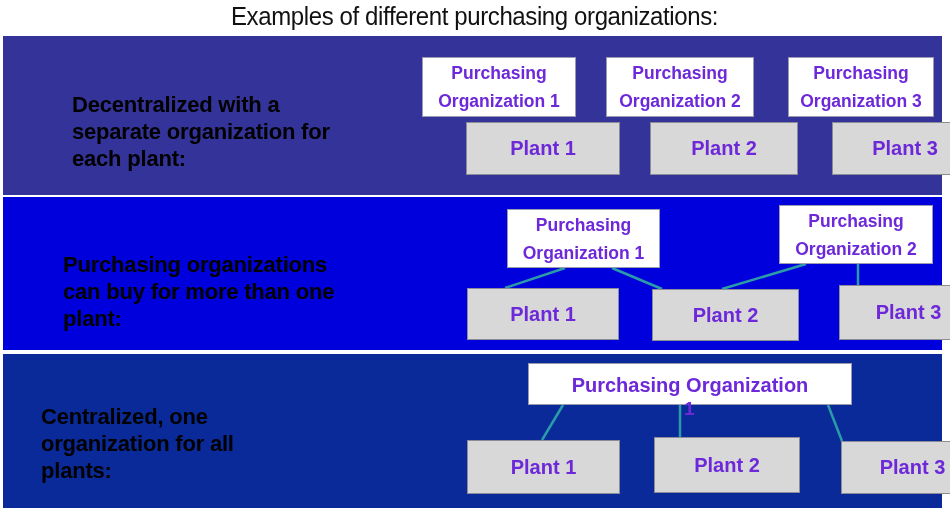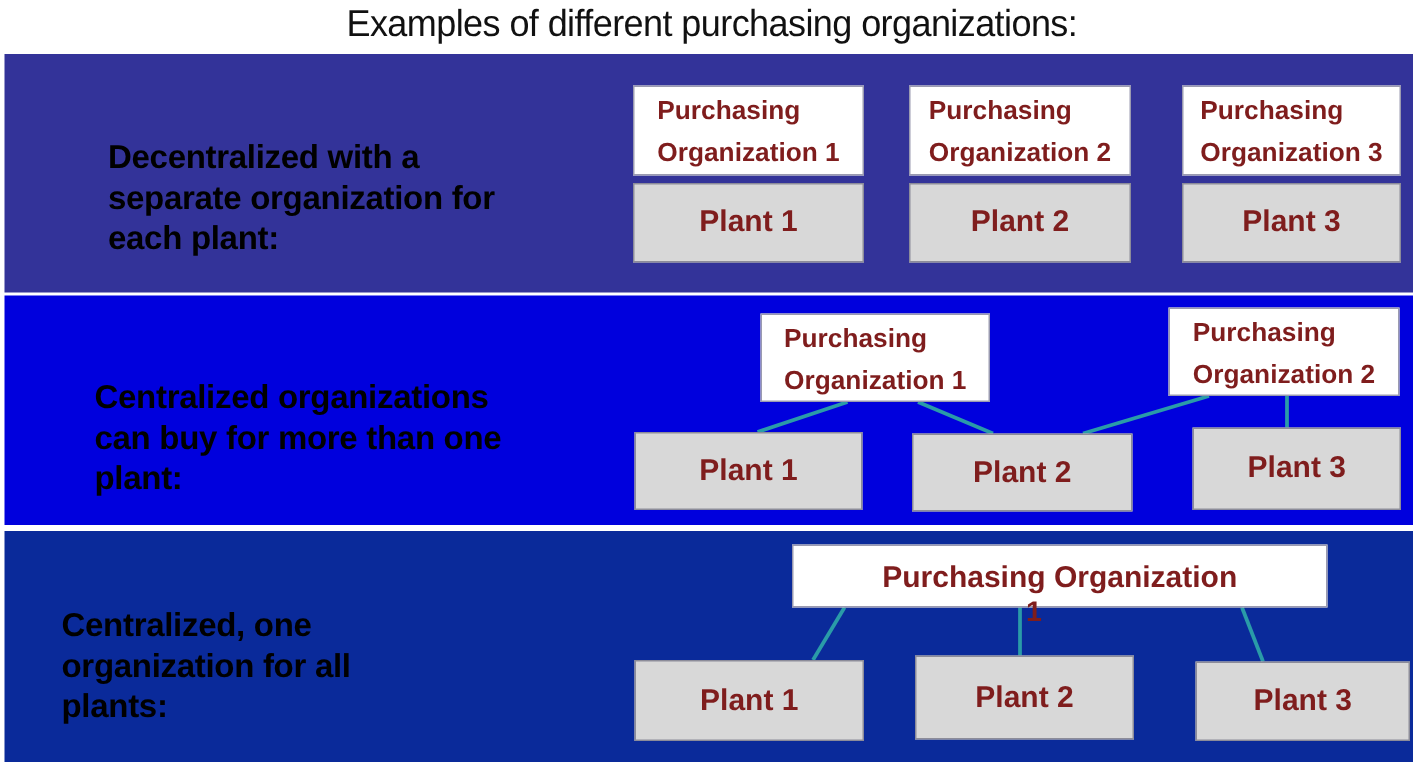--- a/index.html
+++ b/index.html
@@ -15,24 +15,24 @@
   .band { position: absolute; left: 3px; width: 939px; }
   .band1 { top: 36px; height: 159px; background: #333399; }
   .band2 { top: 197px; height: 153px; background: #0000dd; }
   .band3 { top: 354px; height: 154px; background: #0a2a9a; }
   .label {
     position: absolute; color: #000000; font-weight: bold; font-size: 22px; line-height: 27px;
     white-space: pre-line; letter-spacing: -0.2px;
   }
   .box {
     position: absolute; box-sizing: border-box; display: flex; align-items: center; justify-content: center;
-    text-align: left; font-weight: bold; color: #7f1d1d;
+    text-align: center; font-weight: bold; color: #6d28d9;
   }
   .org { background: #ffffff; border: 1px solid #9a9ab0; font-size: 17.5px; line-height: 28px; white-space: pre-line; }
-  .plant { background: #d8d8d8; border: 1px solid #8c8c99; font-size: 20px; }
+  .plant { background: #d8d8d8; border: 1px solid #8c8c99; font-size: 20px; margin-left: 44px; }
   .orgwide { background: #ffffff; border: 1px solid #9a9ab0; font-size: 20px; font-weight: bold; align-items: flex-start; padding-top: 10px; overflow: visible; }
   .orgwide span.num { position: absolute; left: 155px; top: 34px; font-size: 19px; }
   svg.lines { position: absolute; left: 0; top: 0; width: 950px; height: 517px; pointer-events: none; }
 </style>
 </head>
 <body>
 
 <div class="title">Examples of different purchasing organizations:</div>
 
 <div class="band band1"></div>
@@ -43,21 +43,21 @@
 Organization 1</div>
 <div class="box org" style="left:606px; top:57px; width:148px; height:60px;">Purchasing
 Organization 2</div>
 <div class="box org" style="left:788px; top:57px; width:146px; height:60px;">Purchasing
 Organization 3</div>
 <div class="box plant" style="left:422px; top:122px; width:154px; height:53px;">Plant 1</div>
 <div class="box plant" style="left:606px; top:122px; width:148px; height:53px;">Plant 2</div>
 <div class="box plant" style="left:788px; top:122px; width:146px; height:53px;">Plant 3</div>
 
 <div class="band band2"></div>
-<div class="label" style="left:63px; top:251px;">Centralized organizations
+<div class="label" style="left:63px; top:251px;">Purchasing organizations
 can buy for more than one
 plant:</div>
 
 <div class="band band3"></div>
 <div class="label" style="left:41px; top:403px;">Centralized, one
 organization for all
 plants:</div>
 
 <svg class="lines">
   <g stroke="#2a9ba8" stroke-width="2.5" fill="none">
@@ -74,19 +74,19 @@
 </svg>
 
 <div class="box org" style="left:507px; top:209px; width:153px; height:59px;">Purchasing
 Organization 1</div>
 <div class="box org" style="left:779px; top:205px; width:154px; height:59px;">Purchasing
 Organization 2</div>
 <div class="box plant" style="left:423px; top:288px; width:152px; height:52px;">Plant 1</div>
 <div class="box plant" style="left:608px; top:289px; width:147px; height:52px;">Plant 2</div>
 <div class="box plant" style="left:795px; top:285px; width:139px; height:55px;">Plant 3</div>
 
-<div class="box orgwide" style="left:528px; top:363px; width:357px; height:42px;">
+<div class="box orgwide" style="left:528px; top:363px; width:324px; height:42px;">
   <span>Purchasing Organization</span>
   <span class="num">1</span>
 </div>
 <div class="box plant" style="left:423px; top:440px; width:153px; height:54px;">Plant 1</div>
 <div class="box plant" style="left:610px; top:437px; width:146px; height:56px;">Plant 2</div>
 <div class="box plant" style="left:797px; top:441px; width:143px; height:53px;">Plant 3</div>
 
 </body></html>

